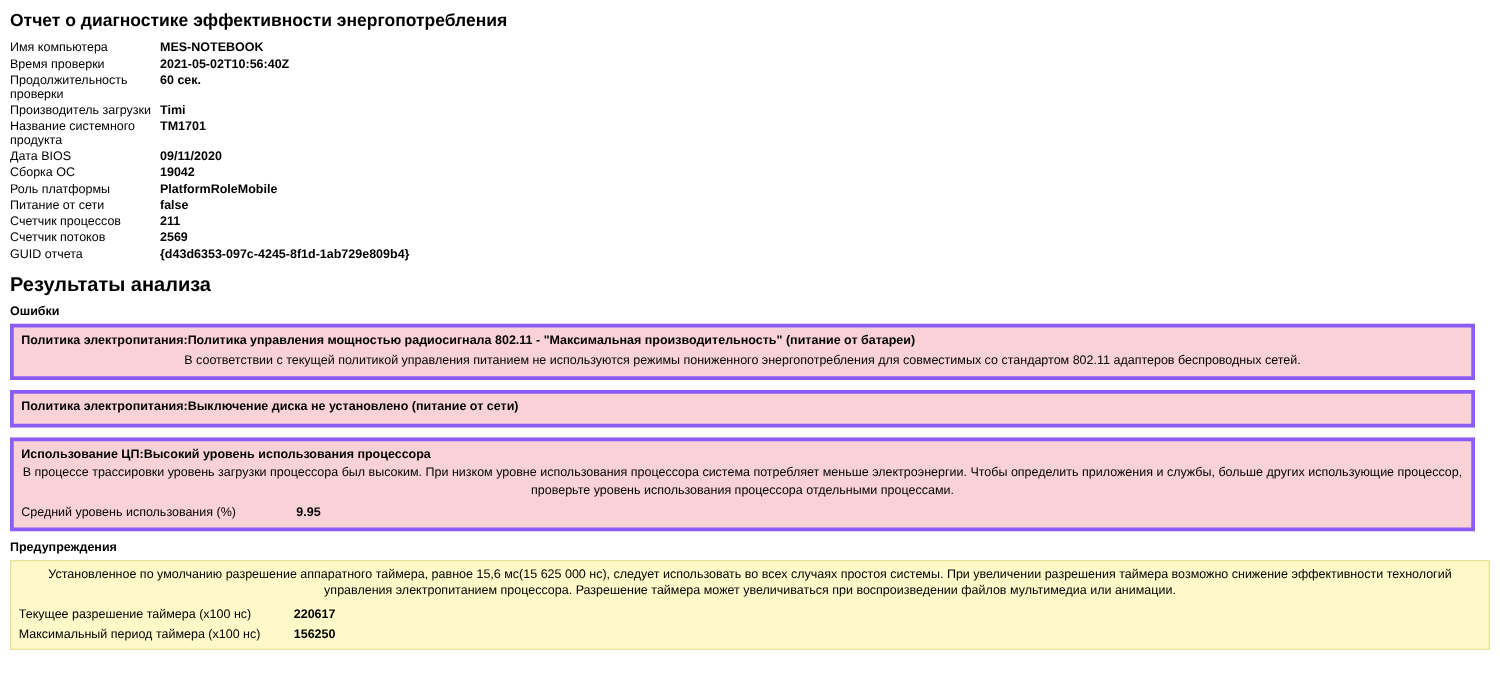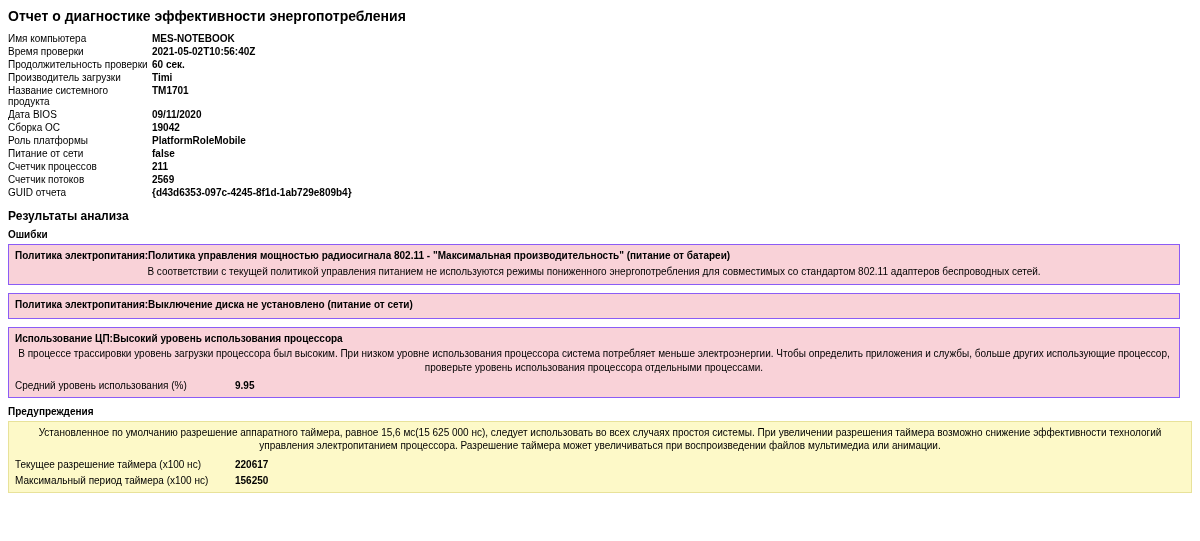--- a/index.html
+++ b/index.html
@@ -10,47 +10,47 @@
     color: #000;
     background: #fff;
     width: 1184px;
   }
   h1 {
     font-size: 14px;
     font-weight: bold;
     margin: 2px 0 8px 0;
   }
   h2 {
-    font-size: 12px;
+    font-size: 16px;
     font-weight: bold;
     margin: 10px 0 6px 0;
   }
   h3 {
     font-size: 10px;
     font-weight: bold;
     margin: 6px 0 4px 0;
   }
   table.sysinfo {
     border-collapse: collapse;
     font-size: 10px;
   }
   table.sysinfo td {
     padding: 1px 0;
     vertical-align: top;
   }
   table.sysinfo td.label {
-    width: 144px;
+    width: 120px;
     color: #000;
   }
   table.sysinfo td.value {
     font-weight: bold;
   }
   .err-block {
     background: #f9d2d8;
-    border: 1px solid #8b5cf6;
+    border: 3px solid #8b5cf6;
     margin: 4px 12px 8px 0;
     padding: 4px 6px;
     font-size: 10px;
     line-height: 1.35;
   }
   .warn-block {
     background: #fdf9c8;
     border: 1px solid #e8e29a;
     margin: 4px 0 8px 0;
     padding: 4px 6px;

